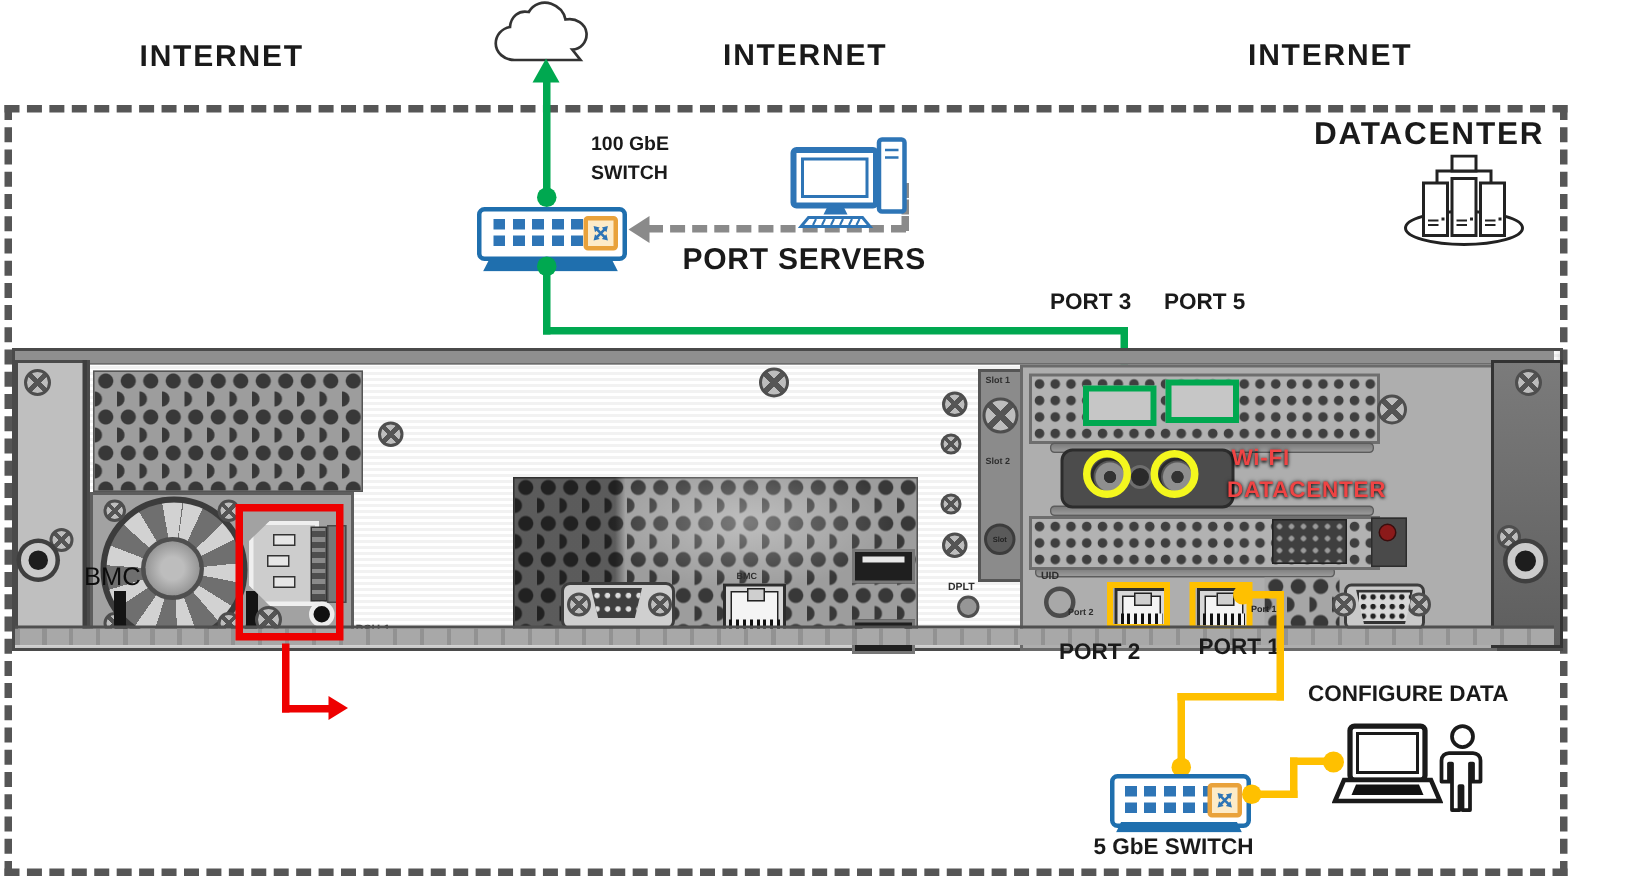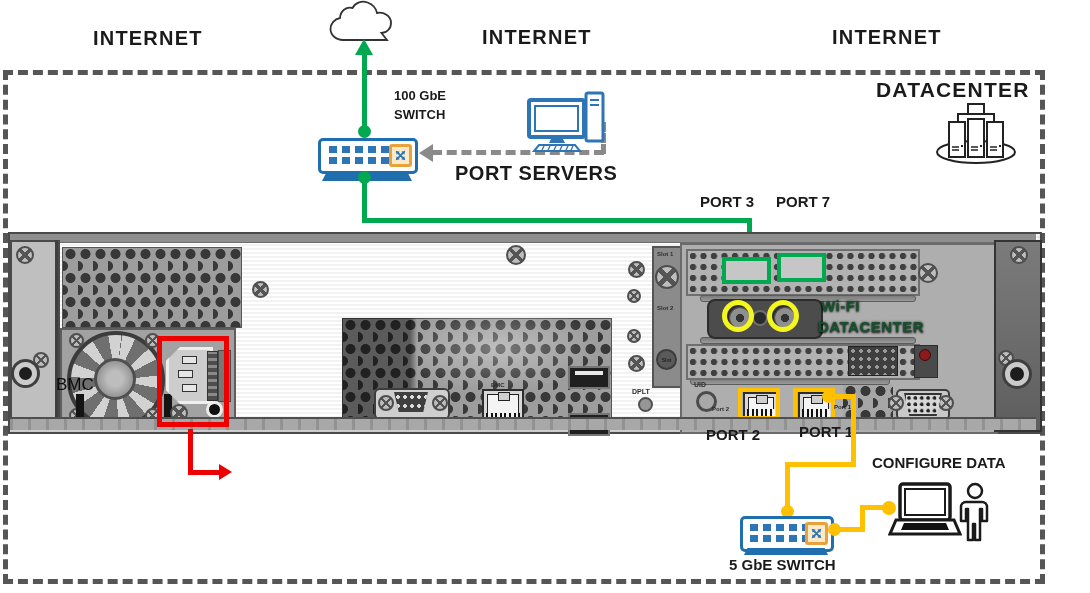--- a/index.html
+++ b/index.html
@@ -52,21 +52,21 @@
   .rj{background:#d8d8d8;border:2px solid #2d2d2d;}
   .rj-in{position:absolute;left:3px;right:3px;top:3px;bottom:2px;background:#f4f4f4;border:1px solid #222;}
   .rj-pins{position:absolute;left:2px;right:2px;bottom:1px;height:8px;
            background:repeating-linear-gradient(90deg,#111 0 2px,#f4f4f4 2px 4.6px);}
   .rj-tab{position:absolute;left:50%;top:1px;width:10px;height:7px;margin-left:-5px;background:#cfcfcf;border:1px solid #222;}
   .usb{background:#1f1f1f;border:2px solid #777;position:relative;}
   .usb:after{content:"";position:absolute;left:5px;right:5px;top:3px;height:4px;background:#e8e8e8;}
   .greenbox{border:4px solid var(--green);background:#c6c6c6;}
   .yellowbox{border:4px solid var(--amber);background:transparent;}
   .yring{border:5px solid var(--yellow);border-radius:50%;}
-  .wifitxt{color:#14532d;font-weight:700;font-size:15px;letter-spacing:.5px;text-shadow:0 1px 2px rgba(0,0,0,.8),0 0 3px rgba(0,0,0,.6);white-space:nowrap;}
+  .wifitxt{color:#ef4444;font-weight:700;font-size:15px;letter-spacing:.5px;text-shadow:0 1px 2px rgba(0,0,0,.8),0 0 3px rgba(0,0,0,.6);white-space:nowrap;}
   .redbox{border:5px solid var(--red);}
   .pdu{background:#fff;border:5px solid var(--pdugray);display:flex;align-items:center;justify-content:center;
        font-size:21px;font-weight:600;letter-spacing:1px;color:var(--navy);}
 </style>
 </head>
 <body>
 
 <div id="stage">
 
   <div class="abs boundary" style="left:3px;top:70px;width:1032px;height:504px;"></div>
@@ -125,21 +125,21 @@
     <path d="M18 56 l-2 4 M24 56 l-2 4 M30 56 l-2 4 M36 56 l-2 4 M42 56 l-2 4 M47 56 l-2 4" stroke="#2E75B6" stroke-width="1.4"></path>
   </svg>
   <div class="abs lbl-lg" style="left:455px;top:162px;letter-spacing:.5px;">PORT SERVERS</div>
 
   <div class="abs gl" style="left:362px;top:181px;width:5px;height:42px;"></div>
   <div class="abs gl" style="left:362px;top:218px;width:390px;height:5px;"></div>
   <div class="abs gl" style="left:747px;top:222px;width:5px;height:34px;"></div>
   <div class="abs head-down" style="left:741px;top:255px;"></div>
 
   <div class="abs lbl-md" style="left:700px;top:193px;">PORT 3</div>
-  <div class="abs lbl-md" style="left:776px;top:193px;">PORT 7</div>
+  <div class="abs lbl-md" style="left:776px;top:193px;">PORT 5</div>
 
   <div class="abs chassis" style="left:8px;top:232px;width:1030px;height:198px;"></div>
   <div class="abs" style="left:10px;top:234px;width:1026px;height:8px;background:#8f8f8f;border-bottom:1px solid #6c6c6c;"></div>
 
   <div class="abs" style="left:10px;top:240px;width:46px;height:184px;background:#bfbfbf;border:2px solid #4a4a4a;"></div>
   <div class="abs" style="left:55px;top:240px;width:3px;height:184px;background:#3e3e3e;"></div>
   <div class="abs screw" style="left:16px;top:246px;width:14px;height:14px;"></div>
   <div class="abs screw" style="left:33px;top:352px;width:12px;height:12px;"></div>
   <div class="abs ring" style="left:14px;top:362px;width:13px;height:13px;"></div>
 

